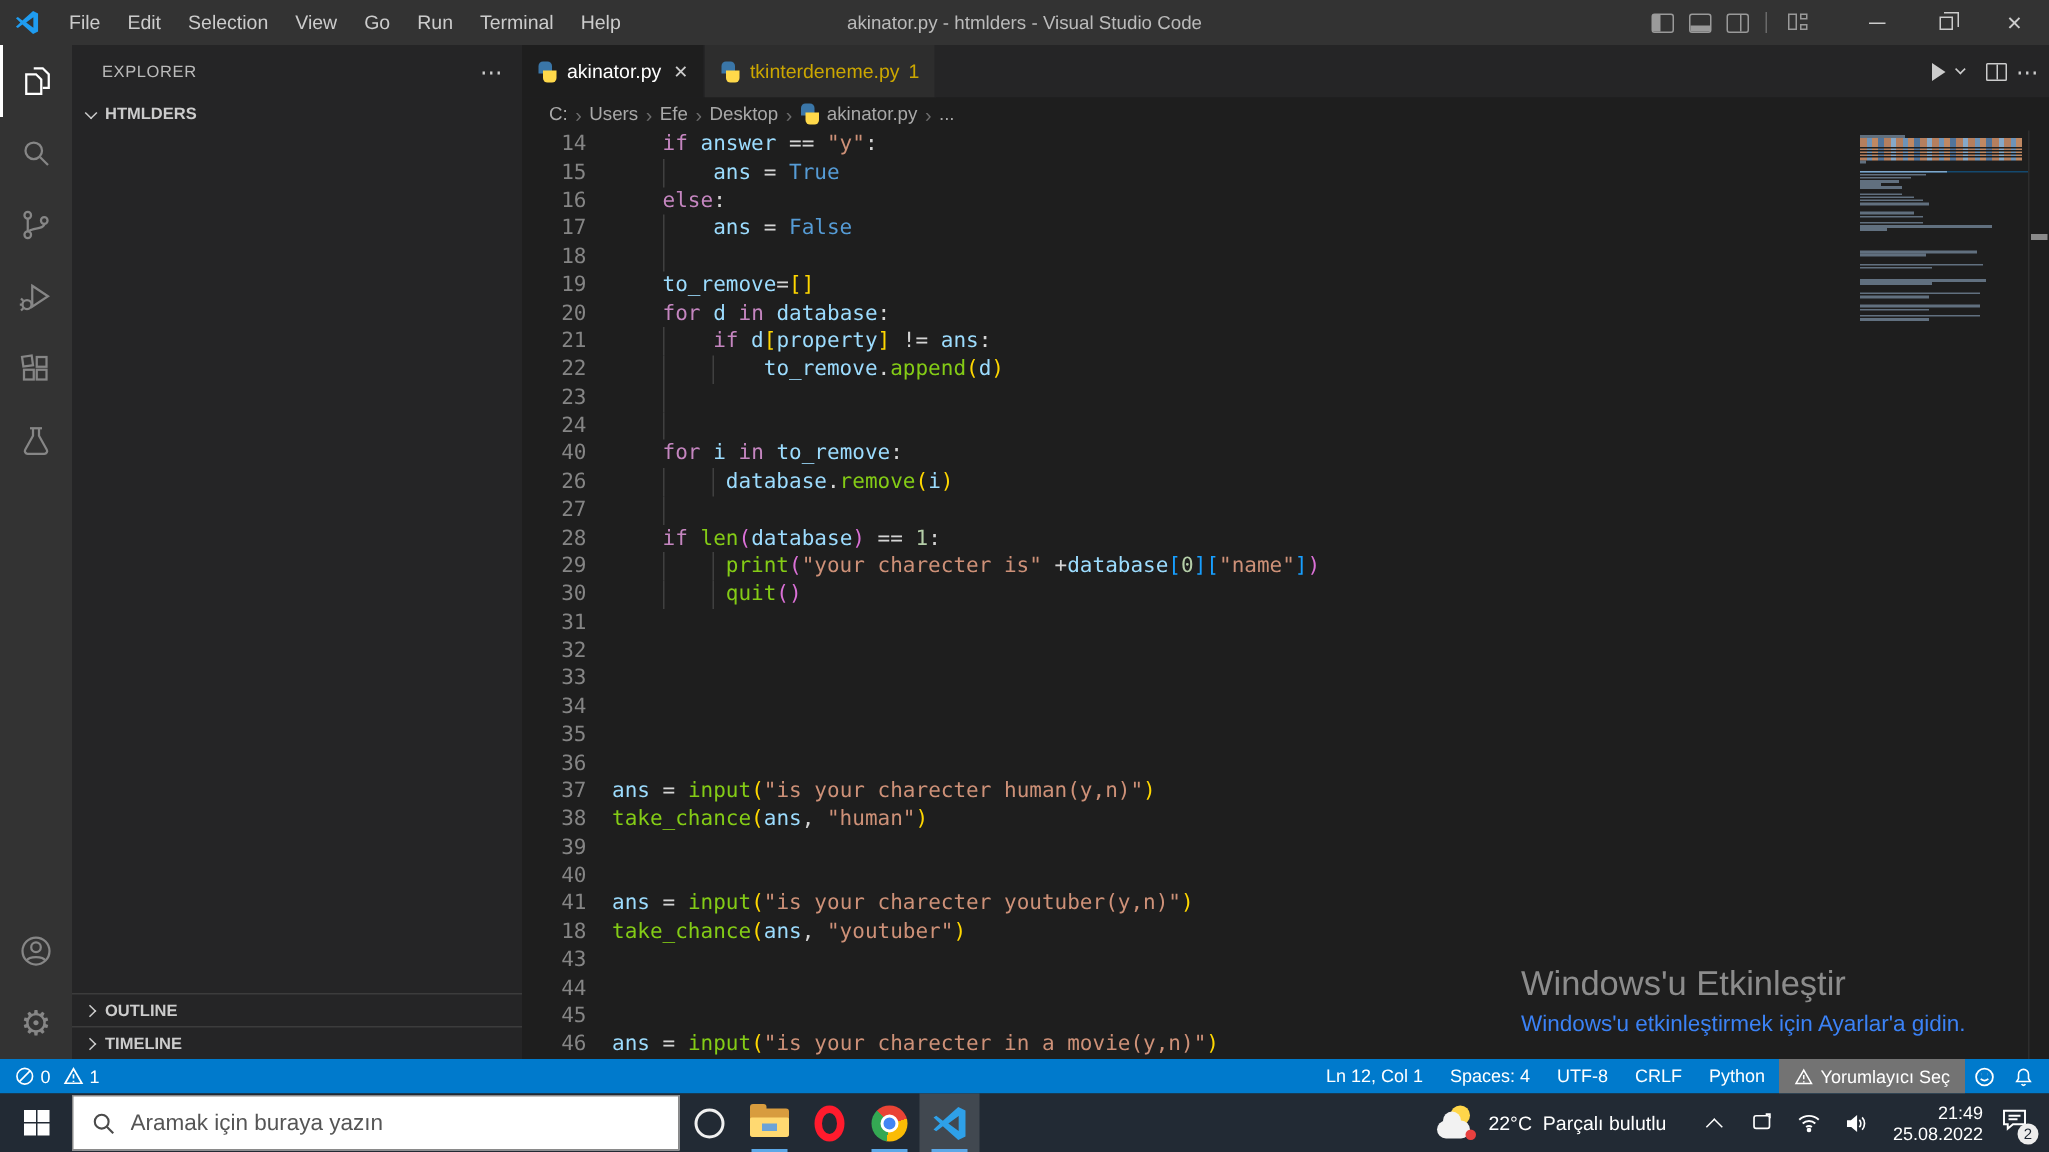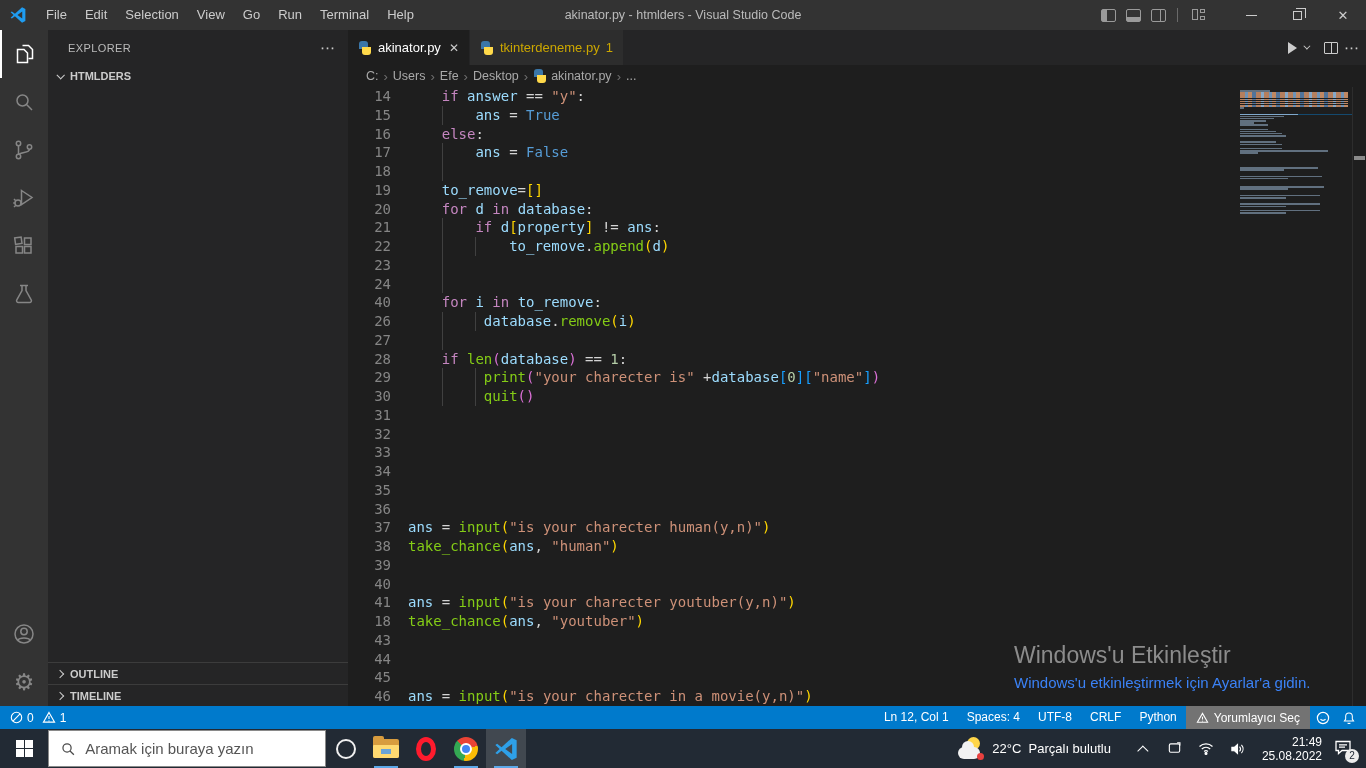--- a/index.html
+++ b/index.html
@@ -95,21 +95,21 @@
   #status-right { position:absolute; right:0; top:0; height:23px; display:flex; align-items:center; }
   .status-item { padding:0 9px; height:23px; line-height:23px; white-space:nowrap; }
   #status-warning-item { display:flex; align-items:center; gap:5px; padding:0 10px; height:23px; font-weight:400; }
   .tray-ico { display:flex; align-items:center; justify-content:center; width:26px; height:23px; }
 
   
   #taskbar { position:absolute; left:0; top:729px; width:1366px; height:39px; background:#222a34; display:flex; align-items:center; }
   #start-btn { width:48px; height:39px; display:flex; align-items:center; justify-content:center; }
   .win-logo { width:17px; height:17px; display:grid; grid-template-columns:8px 8px; grid-template-rows:8px 8px; gap:1px; }
   .win-logo i { background:#ffffff; }
-  #task-search { width:278px; height:37px; background:#ffffff; border:1px solid #8a8a8a; display:flex; align-items:center; padding-left:12px; gap:10px; }
+  #task-search { width:405px; height:37px; background:#ffffff; border:1px solid #8a8a8a; display:flex; align-items:center; padding-left:12px; gap:10px; }
   #task-search input { border:none; outline:none; font-size:15px; color:#3b3b3b; font-family:"Liberation Sans",sans-serif; width:270px; background:transparent; }
   #task-search input::placeholder { color:#555555; }
   .task-btn { width:40px; height:39px; display:flex; align-items:center; justify-content:center; position:relative; }
   .task-btn.running::after { content:""; position:absolute; bottom:0; left:8px; right:8px; height:2.5px; background:#5ca8e8; }
   .task-btn.active-app { background:rgba(255,255,255,0.14); }
   .cortana-glyph { width:20px; height:20px; border:2px solid #f0f0f0; border-radius:50%; }
   .folder-glyph { width:26px; height:19px; position:relative; }
   .folder-glyph .back { position:absolute; inset:0; background:#d89c3e; border-radius:2px; }
   .folder-glyph .tabp { position:absolute; left:0; top:-3px; width:11px; height:5px; background:#d89c3e; border-radius:2px 2px 0 0; }
   .folder-glyph .front { position:absolute; left:0; right:0; bottom:0; height:13px; background:#ffd971; border-radius:1px 1px 2px 2px; }

